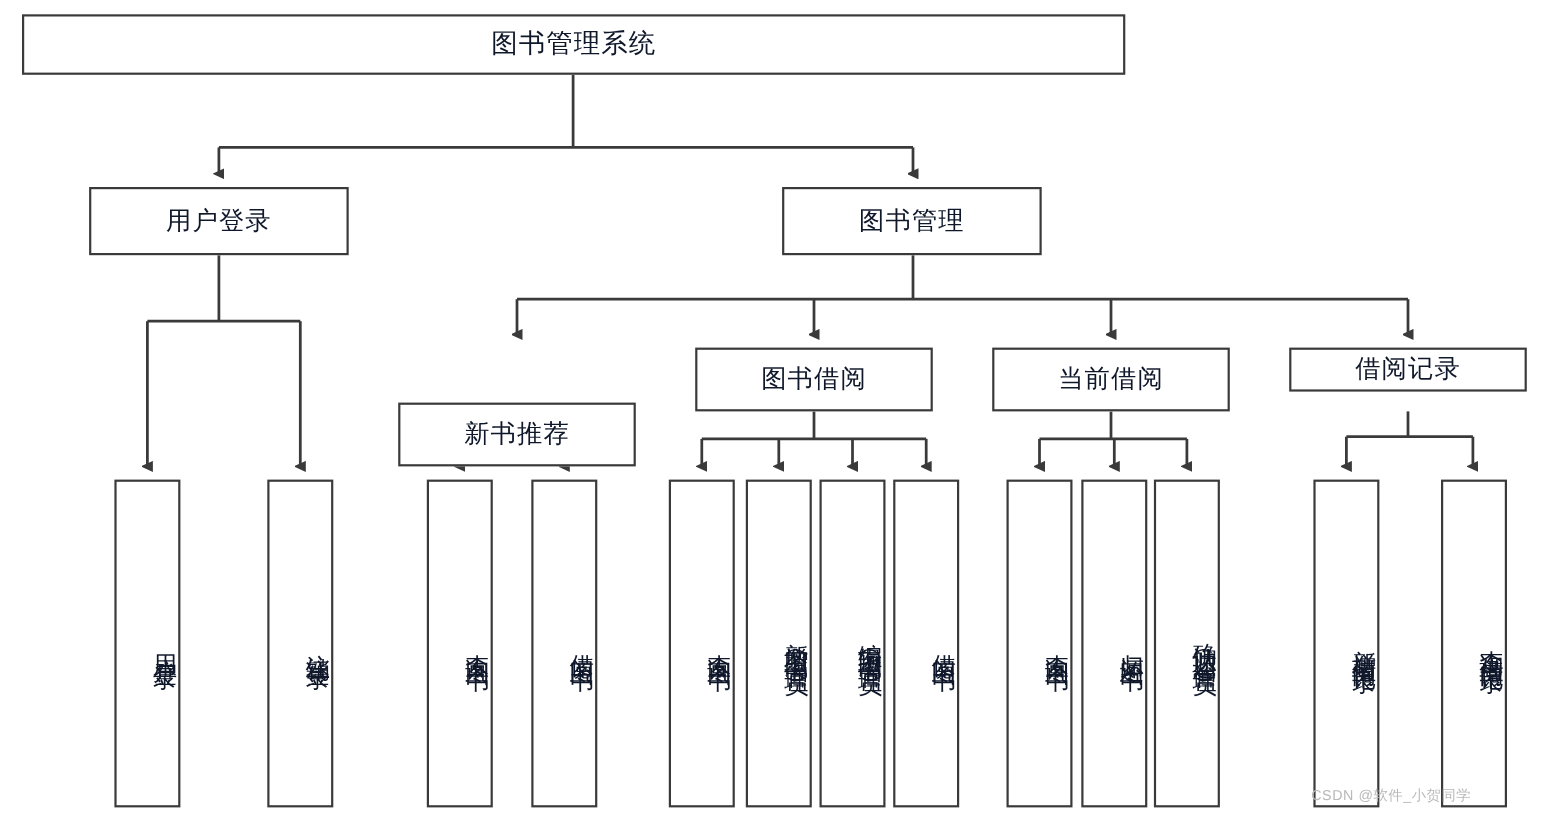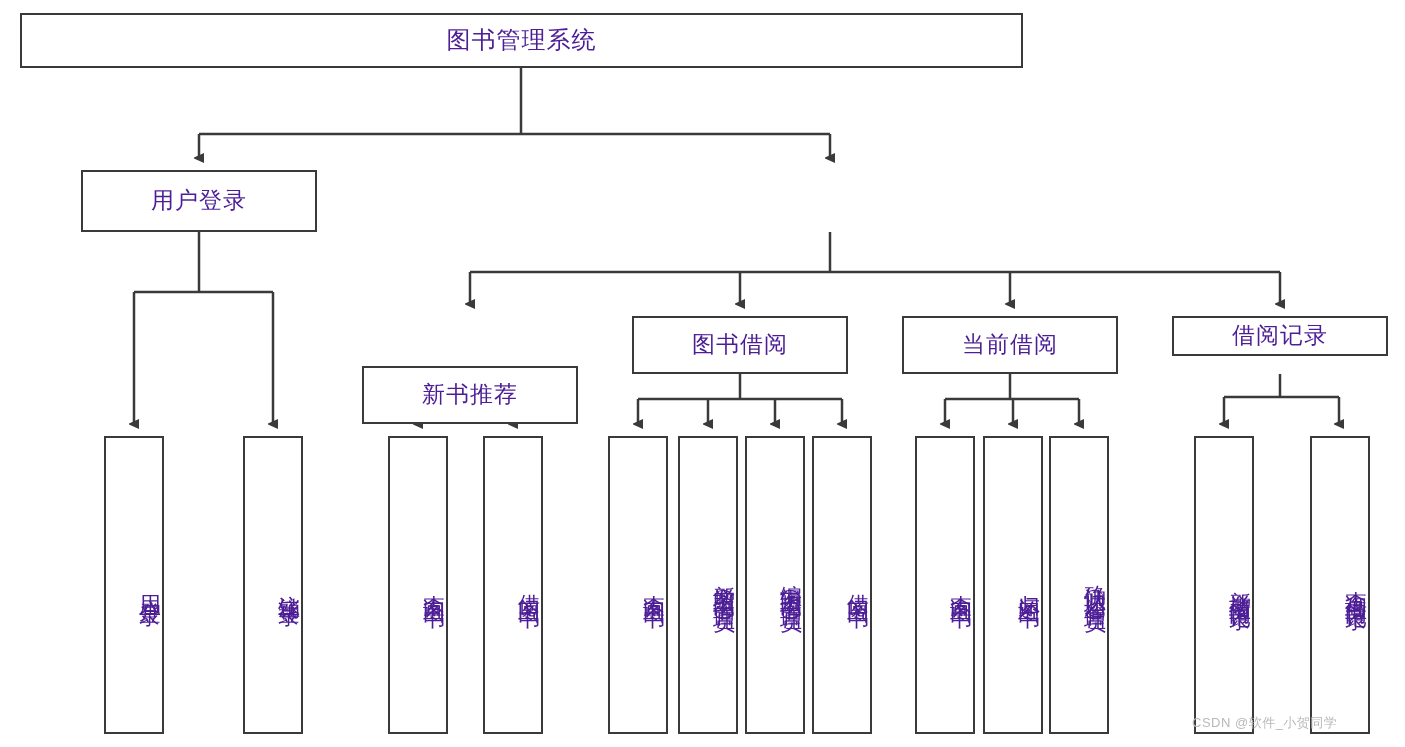--- a/index.html
+++ b/index.html
@@ -27,21 +27,21 @@
     pointer-events: none;
   }
   .node {
     position: absolute;
     box-sizing: border-box;
     background: #ffffff;
     border: 2px solid #3a3a3a;
     display: flex;
     align-items: center;
     justify-content: center;
-    color: #4c1d95;
+    color: #0f172a;
     text-align: center;
   }
   .node.horiz {
     font-size: 23px;
     letter-spacing: 1px;
     line-height: 1.2;
   }
   .node.vert {
     writing-mode: vertical-rl;
     text-orientation: upright;
@@ -127,20 +127,23 @@
     </g>
   </svg>
 
   <div class="node horiz root" style="left:20px; top:13px; width:1003px; height:55px;">
     <span>图书管理系统</span>
   </div>
 
   <div class="node horiz" style="left:81px; top:170px; width:236px; height:62px;">
     <span>用户登录</span>
   </div>
+  <div class="node horiz" style="left:711px; top:170px; width:236px; height:62px;">
+    <span>图书管理</span>
+  </div>
 
   <div class="node horiz" style="left:362px; top:326px; width:216px; height:58px;margin-top:40px;">
     <span>新书推荐</span>
   </div>
   <div class="node horiz" style="left:632px; top:316px; width:216px; height:58px;text-align:right;">
     <span>图书借阅</span>
   </div>
   <div class="node horiz" style="left:902px; top:316px; width:216px; height:58px;">
     <span>当前借阅</span>
   </div>

